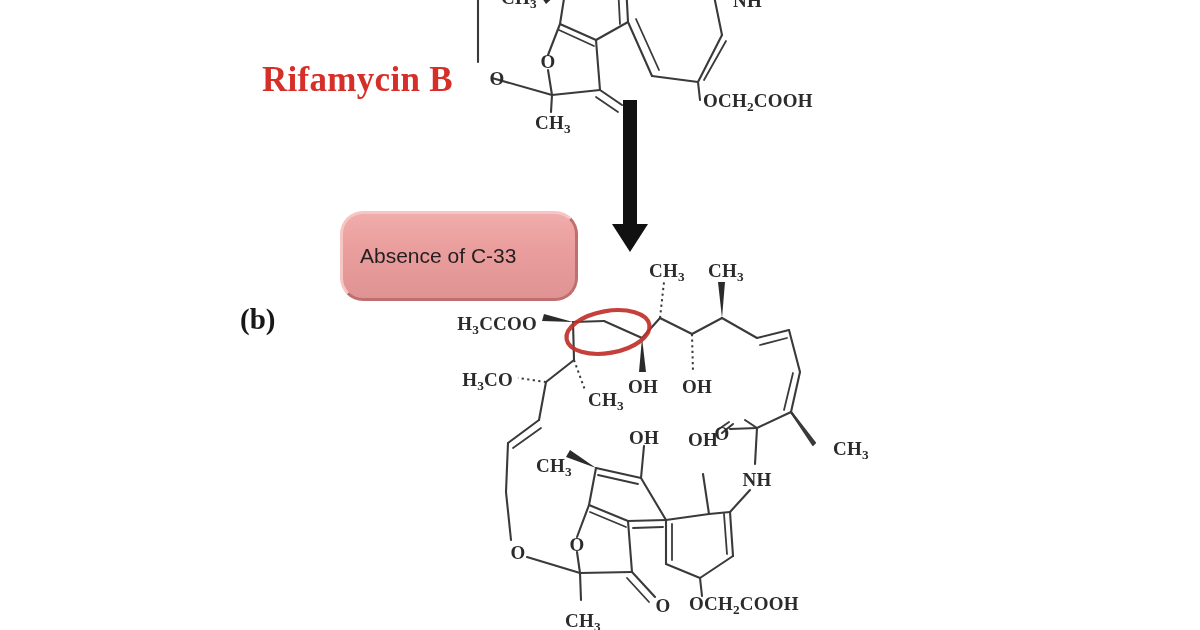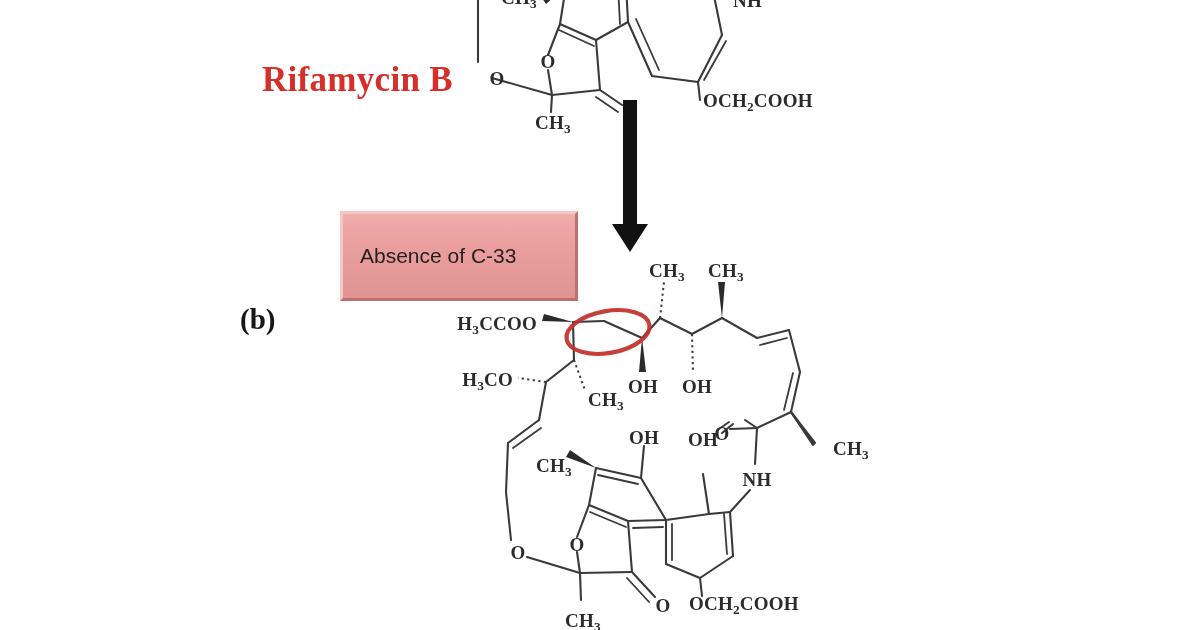--- a/index.html
+++ b/index.html
@@ -102,20 +102,21 @@
     background: linear-gradient(180deg, #f0acab 0%, #e99d9c 45%, #e09393 100%);
     border-top: 3px solid #f6c6c5;
     border-left: 3px solid #f6c6c5;
     border-right: 3px solid #c06f6f;
     border-bottom: 3px solid #c06f6f;
     display: flex;
     flex-direction: column;
     align-items: flex-start;
     justify-content: center;
     padding: 4px 0 4px 17px;
+    border-radius: 23px;
   }
   .callout-line {
     font-family: "Liberation Sans", "DejaVu Sans", sans-serif;
     font-size: 21px;
     line-height: 30px;
     color: #231f20;
     white-space: nowrap;
   }
 </style>
 </head>

